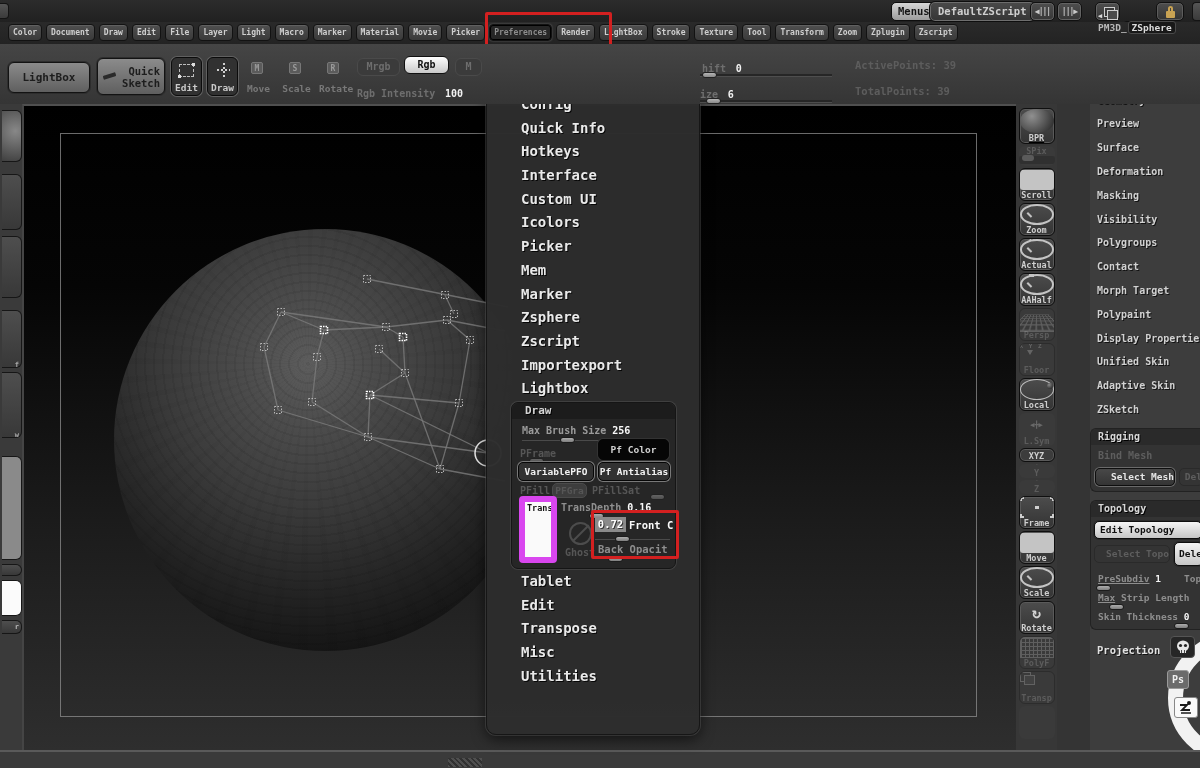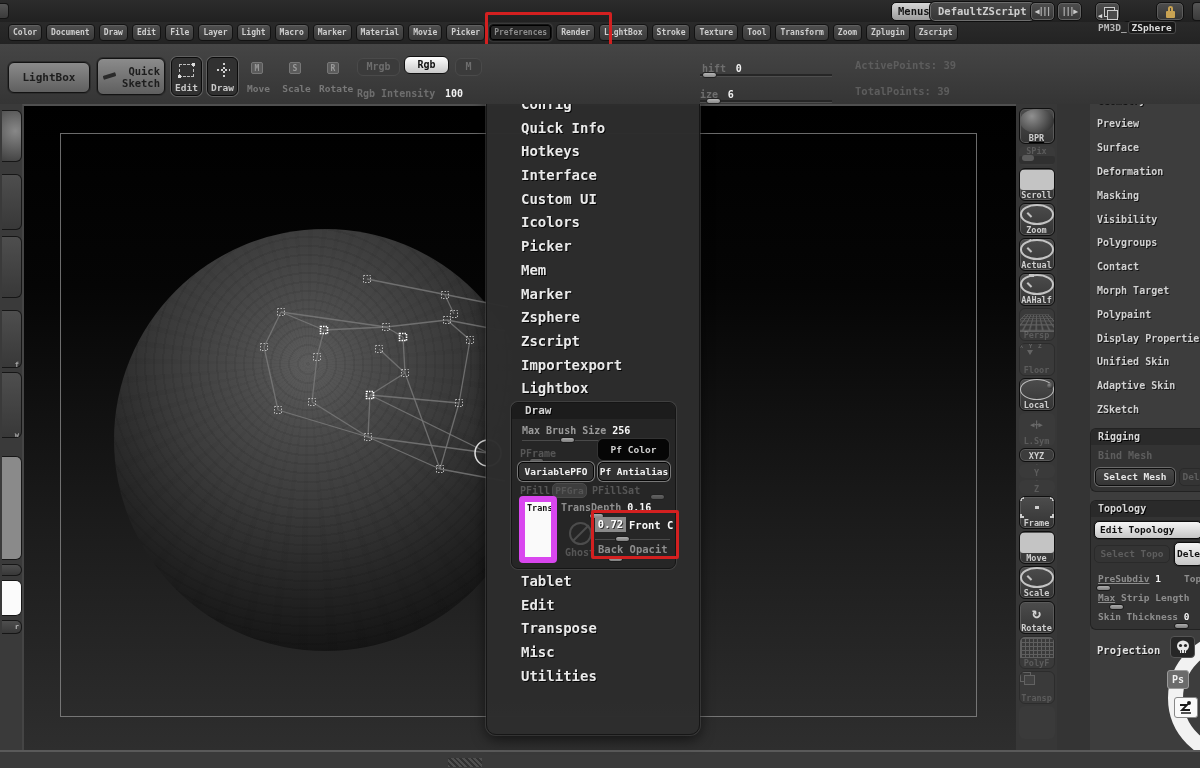--- a/index.html
+++ b/index.html
@@ -162,21 +162,21 @@
   #sidebar{position:absolute;left:1090px;top:33px;width:110px;height:735px;background:#3d3d3d;z-index:20;overflow:hidden;}
   #sidebar-list{position:absolute;left:0;top:8px;width:110px;}
   .sb-item{height:23.8px;padding-left:7px;font-size:10px;font-weight:bold;color:#d2d2d2;
     line-height:23.8px;white-space:nowrap;overflow:hidden;text-shadow:1px 1px 0 rgba(0,0,0,.7);}
   .section{position:absolute;left:0;width:112px;background:#333;border:1px solid #222;border-right:none;border-radius:6px 0 0 6px;}
   .section-head{height:16px;background:#2a2a2a;border-radius:6px 0 0 0;padding-left:7px;font-size:10px;font-weight:bold;
     color:#d8d8d8;line-height:16px;text-shadow:1px 1px 0 #000;}
   .dis-label{color:#5e5e5e;font-size:10px;font-weight:bold;padding-left:7px;white-space:nowrap;}
   .sb-btn{position:absolute;height:18px;background:linear-gradient(#484848,#343434);border:1px solid #0e0e0e;
     box-shadow:0 0 0 1px #6a6a6a;border-radius:5px;color:#e6e6e6;font-size:9.5px;font-weight:bold;
-    text-align:center;line-height:16px;overflow:hidden;white-space:nowrap;}
+    text-align:right;line-height:16px;overflow:hidden;white-space:nowrap;}
   .sb-btn.lit{background:linear-gradient(#f4f4f4,#c6c6c6);color:#101010;box-shadow:0 0 0 1px #2a2a2a;}
   .sb-btn.dis{background:#343434;box-shadow:none;border-color:#2a2a2a;color:#5e5e5e;}
   .sb-slider-label{position:absolute;font-size:9.5px;font-weight:bold;color:#8e8e8e;white-space:nowrap;}
   .sb-slider-label u{text-decoration:underline;}
   .sb-val{color:#f5f5f5;}
   #white-arc{position:absolute;left:78px;top:600px;width:130px;height:130px;border:15px solid #f2f2f2;border-radius:50%;}
   #skull-btn{position:absolute;left:80px;top:603px;width:25px;height:22px;background:#262626;border:1px solid #555;border-radius:4px;
     display:flex;align-items:center;justify-content:center;}
   #ps-badge{position:absolute;left:77px;top:637px;width:22px;height:19px;background:#6b6b6b;border:1px solid #9a9a9a;border-radius:3px;
     color:#f0f0f0;font-size:10px;font-weight:bold;text-align:center;line-height:17px;}

